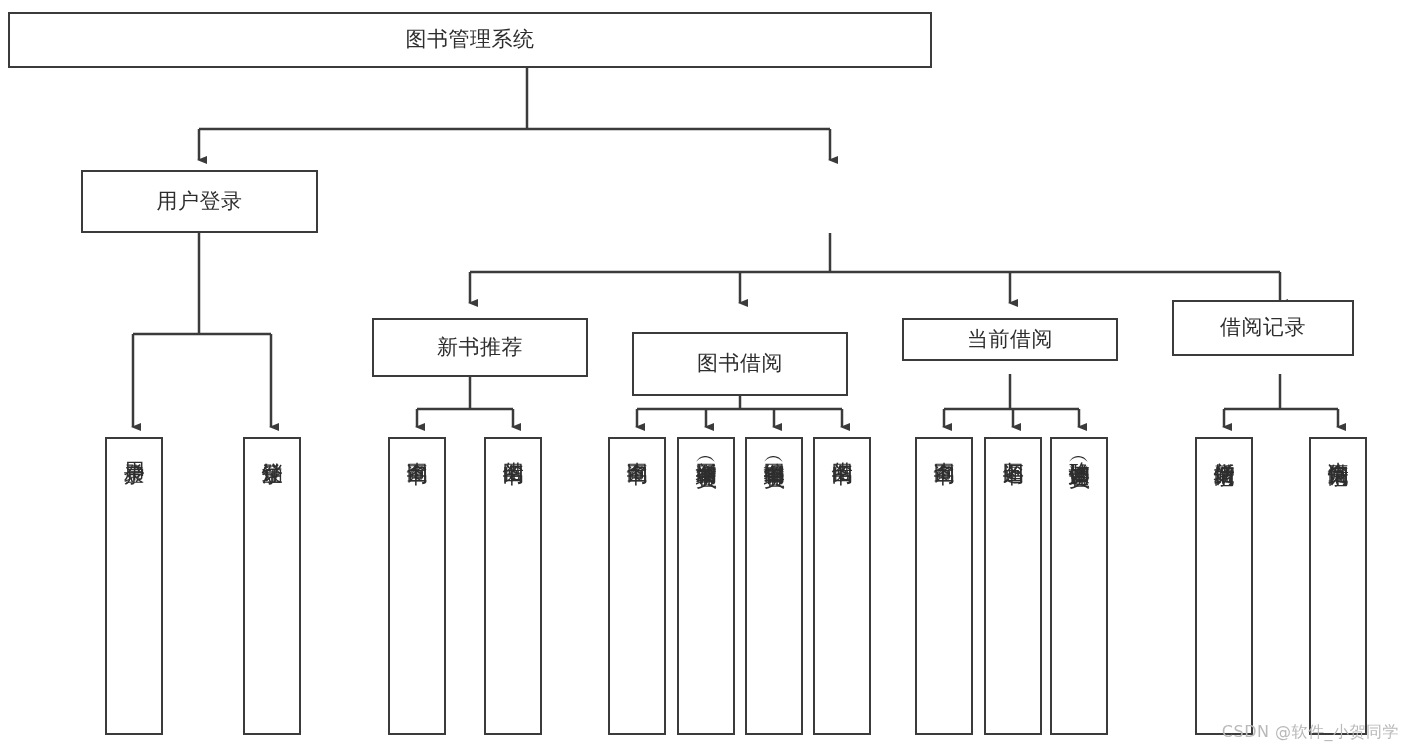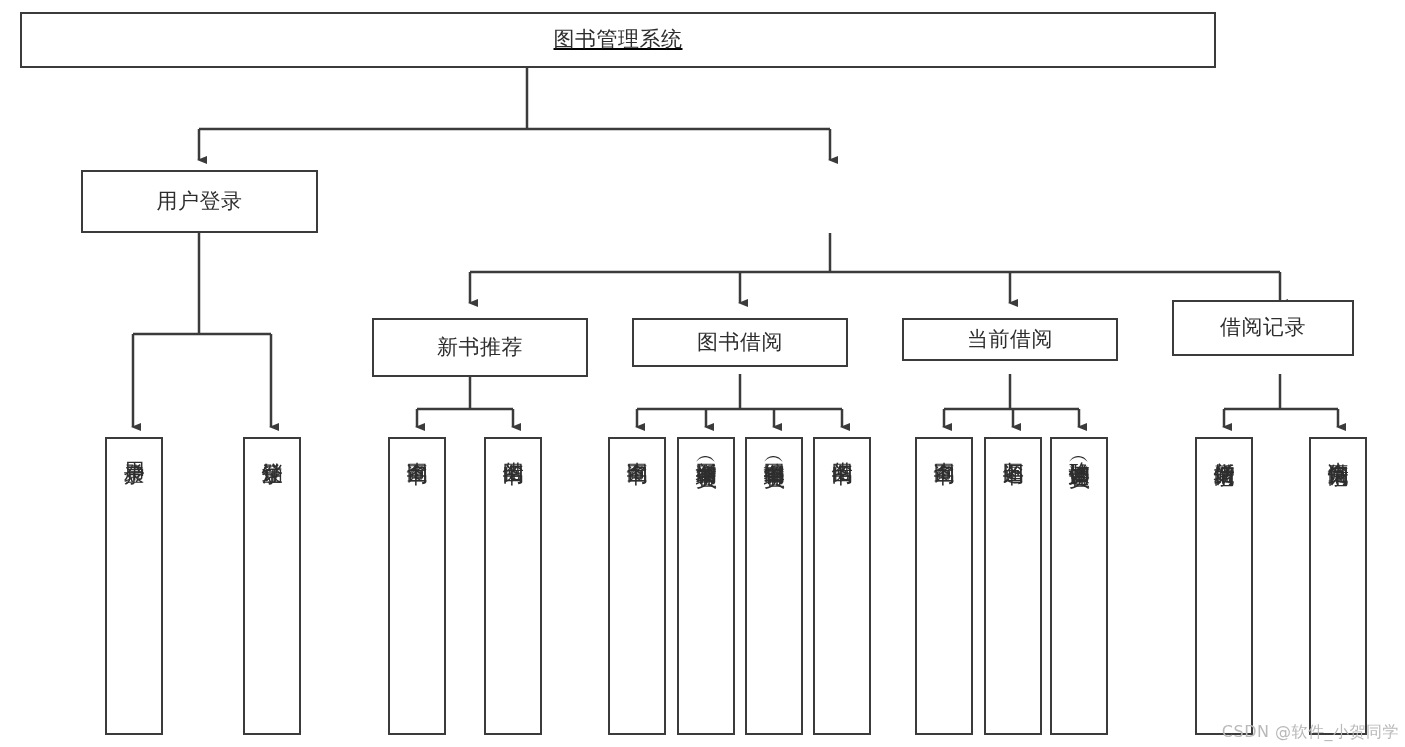--- a/index.html
+++ b/index.html
@@ -114,32 +114,32 @@
       <path d="M1013,409 L1013,427" marker-end="url(#arw)"></path>
       <path d="M1079,409 L1079,427" marker-end="url(#arw)"></path>
 
       <path d="M1280,374 L1280,409"></path>
       <path d="M1224,409 L1338,409"></path>
       <path d="M1224,409 L1224,427" marker-end="url(#arw)"></path>
       <path d="M1338,409 L1338,427" marker-end="url(#arw)"></path>
     </g>
   </svg>
 
-  <div class="node" style="left:20px; top:12px; width:1196px; height:56px;text-decoration:underline;">
+  <div class="node" style="left:8px; top:12px; width:924px; height:56px;">
     <span class="label">图书管理系统</span>
   </div>
 
   <div class="node" style="left:81px; top:170px; width:237px; height:63px;">
     <span class="label">用户登录</span>
   </div>
 
   <div class="node" style="left:372px; top:318px; width:216px; height:59px;">
     <span class="label">新书推荐</span>
   </div>
-  <div class="node" style="left:632px; top:318px; width:216px; height:49px;">
+  <div class="node" style="left:632px; top:332px; width:216px; height:64px;">
     <span class="label">图书借阅</span>
   </div>
   <div class="node" style="left:902px; top:318px; width:216px; height:43px;">
     <span class="label">当前借阅</span>
   </div>
   <div class="node" style="left:1172px; top:300px; width:182px; height:56px;">
     <span class="label">借阅记录</span>
   </div>
 
   <div class="node vertical" style="left:105px; top:437px; width:58px; height:298px;">

